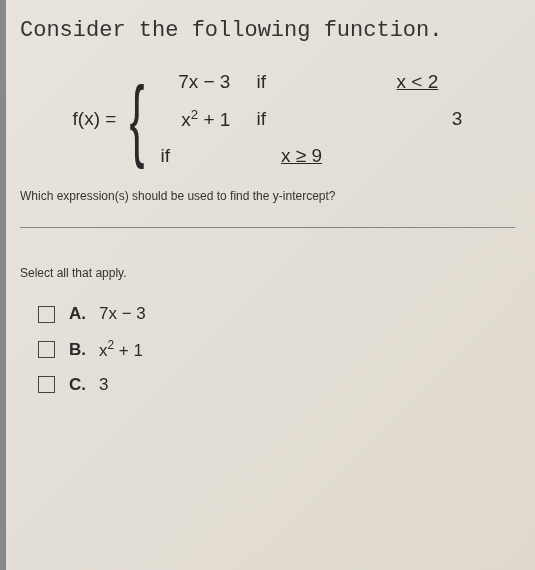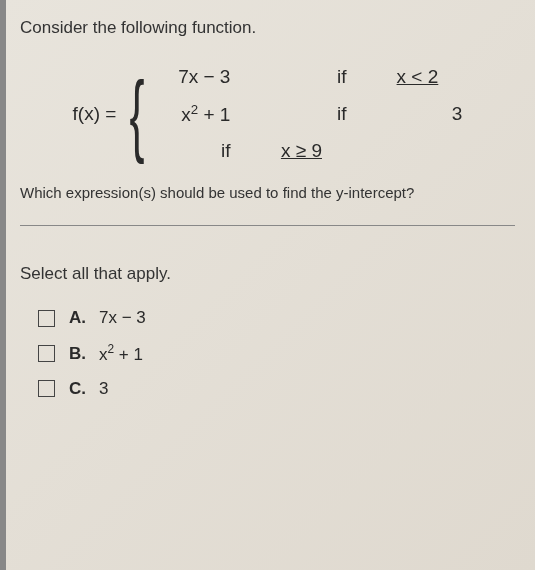--- a/index.html
+++ b/index.html
@@ -11,23 +11,24 @@
       width: 535px;
       height: 570px;
       background: linear-gradient(135deg, #e8e4dc 0%, #dfd9cf 100%);
       font-family: Arial, sans-serif;
       padding: 18px 20px 20px 14px;
       color: #2a2a2a;
       position: relative;
       border-left: 6px solid #888;
     }
     .intro {
-      font-size: 17px;
+      font-size: 22px;
       margin-bottom: 28px;
       color: #333;
+      font-family: Liberation Mono, monospace;
     }
     .piecewise {
       display: flex;
       align-items: center;
       justify-content: center;
       margin: 10px 0 22px 0;
       font-size: 19px;
     }
     .fx-label {
       margin-right: 6px;
@@ -45,43 +46,43 @@
       grid-template-columns: auto auto auto;
       column-gap: 26px;
       row-gap: 14px;
       align-items: center;
     }
     .expr {
       text-align: right;
       min-width: 70px;
     }
     .if-col {
-      text-align: right;
+      text-align: left;
     }
     .cond {
       text-align: center;
       min-width: 90px;
       text-decoration: underline;
     }
     .sup {
       font-size: 0.7em;
       vertical-align: super;
     }
     .question {
-      font-size: 15px;
+      font-size: 12px;
       margin-bottom: 24px;
       color: #333;
     }
     .divider {
       border: none;
       border-top: 1.5px solid #888;
       margin: 0 0 38px 0;
     }
     .select-prompt {
-      font-size: 17px;
+      font-size: 12px;
       margin-bottom: 24px;
       color: #333;
     }
     .option {
       display: flex;
       align-items: center;
       margin-bottom: 14px;
       padding-left: 18px;
       font-size: 17px;
     }

